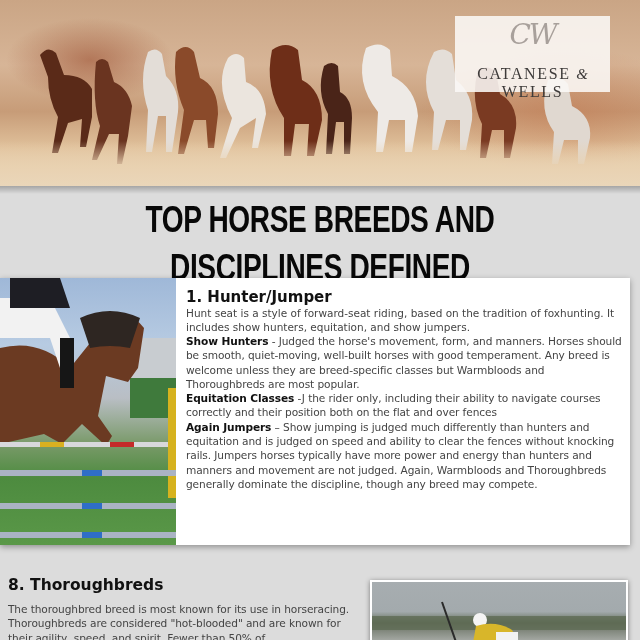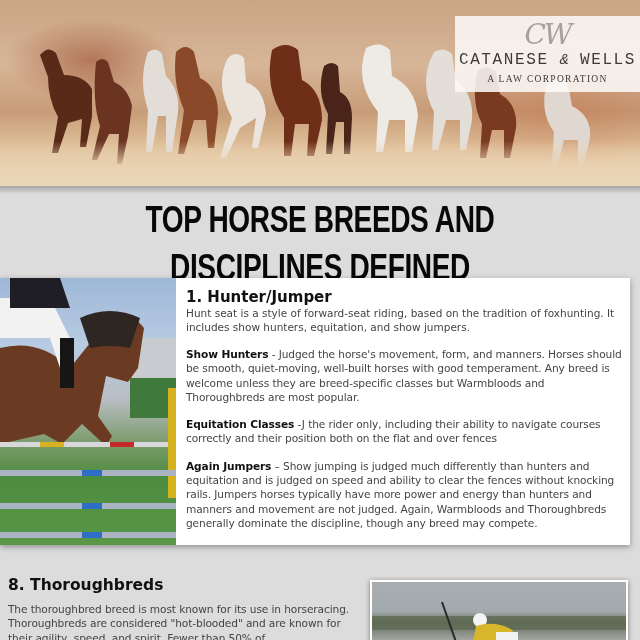--- a/index.html
+++ b/index.html
@@ -21,32 +21,32 @@
   .dust {
     position: absolute; left: 0; bottom: 0; width: 640px; height: 45px;
     background: linear-gradient(180deg, rgba(233,210,178,0) 0%, rgba(233,210,178,0.95) 60%, #ead6b9 100%);
   }
   .horse { position: absolute; }
   .banner-shadow {
     position: absolute; left: 0; top: 186px; width: 640px; height: 8px;
     background: linear-gradient(180deg, rgba(0,0,0,0.25), rgba(0,0,0,0));
   }
   .logo-box {
-    position: absolute; left: 455px; top: 16px; width: 185px; height: 76px;
+    position: absolute; left: 455px; top: 16px; width: 155px; height: 76px;
     background: rgba(250,248,246,0.88);
     text-align: center;
   }
   .logo-mono {
     font-family: "DejaVu Serif", serif; font-style: italic;
     color: #a8a09b; font-size: 28px; line-height: 30px; margin-top: 4px;
     letter-spacing: -2px;
   }
   .logo-name {
-    font-family: Liberation Mono, monospace; color: #3d3a39;
-    font-size: 16px; letter-spacing: 1.6px; line-height: 18px; margin-top: 1px;
+    font-family: Liberation Serif, serif; color: #3d3a39;
+    font-size: 16px; letter-spacing: 1.6px; line-height: 18px; margin-top: 15px;
   }
   .logo-name .amp { font-style: italic; font-size: 15px; letter-spacing: 0; }
   .logo-sub {
     font-family: "Liberation Serif", serif; color: #3d3a39;
     font-size: 9.5px; letter-spacing: 1.3px; margin-top: 4px;
   }
   
   .page-title {
     position: absolute; left: 0; top: 196px; width: 640px; text-align: center;
     font-family: "Liberation Sans", sans-serif; font-weight: bold;
@@ -71,21 +71,21 @@
     color: #3b3b3b; font-family: "DejaVu Sans", sans-serif;
   }
   .sec-heading {
     font-family: "DejaVu Sans", sans-serif; font-weight: bold;
     color: #111; font-size: 15px; line-height: 18px;
   }
   .intro {
     font-size: 10.5px; line-height: 14px; color: #444;
   }
   .para {
-    font-size: 10.6px; line-height: 14.3px; color: #444; margin-top: 13px;
+    font-size: 10.6px; line-height: 14.3px; color: #444; margin-top: 0;
     letter-spacing: -0.1px;
   }
   .para b { color: #111; }
   
   .sec2 { position: absolute; left: 8px; top: 575px; width: 355px; }
   .sec2 .sec-heading { font-size: 15.5px; line-height: 20px; }
   .sec2 .para { margin-top: 7px; }
   .card2-photo {
     position: absolute; left: 370px; top: 580px; width: 258px; height: 70px;
     border: 2px solid #fff;
@@ -126,21 +126,20 @@
     </g>
   </svg>
   <div class="dust"></div>
   <div class="logo-box">
     <div class="logo-mono">CW</div>
     <div class="logo-name">
       <span>CATANESE</span>
       <span class="amp">&amp;</span>
       <span>WELLS</span>
     </div>
-    <div class="logo-sub">A LAW CORPORATION</div>
   </div>
 </div>
 <div class="banner-shadow"></div>
 
 <h1 class="page-title">TOP HORSE BREEDS AND DISCIPLINES DEFINED</h1>
 
 <div class="card1">
   <div class="card1-photo">
     <svg width="176" height="267" viewBox="0 0 176 267">
 

